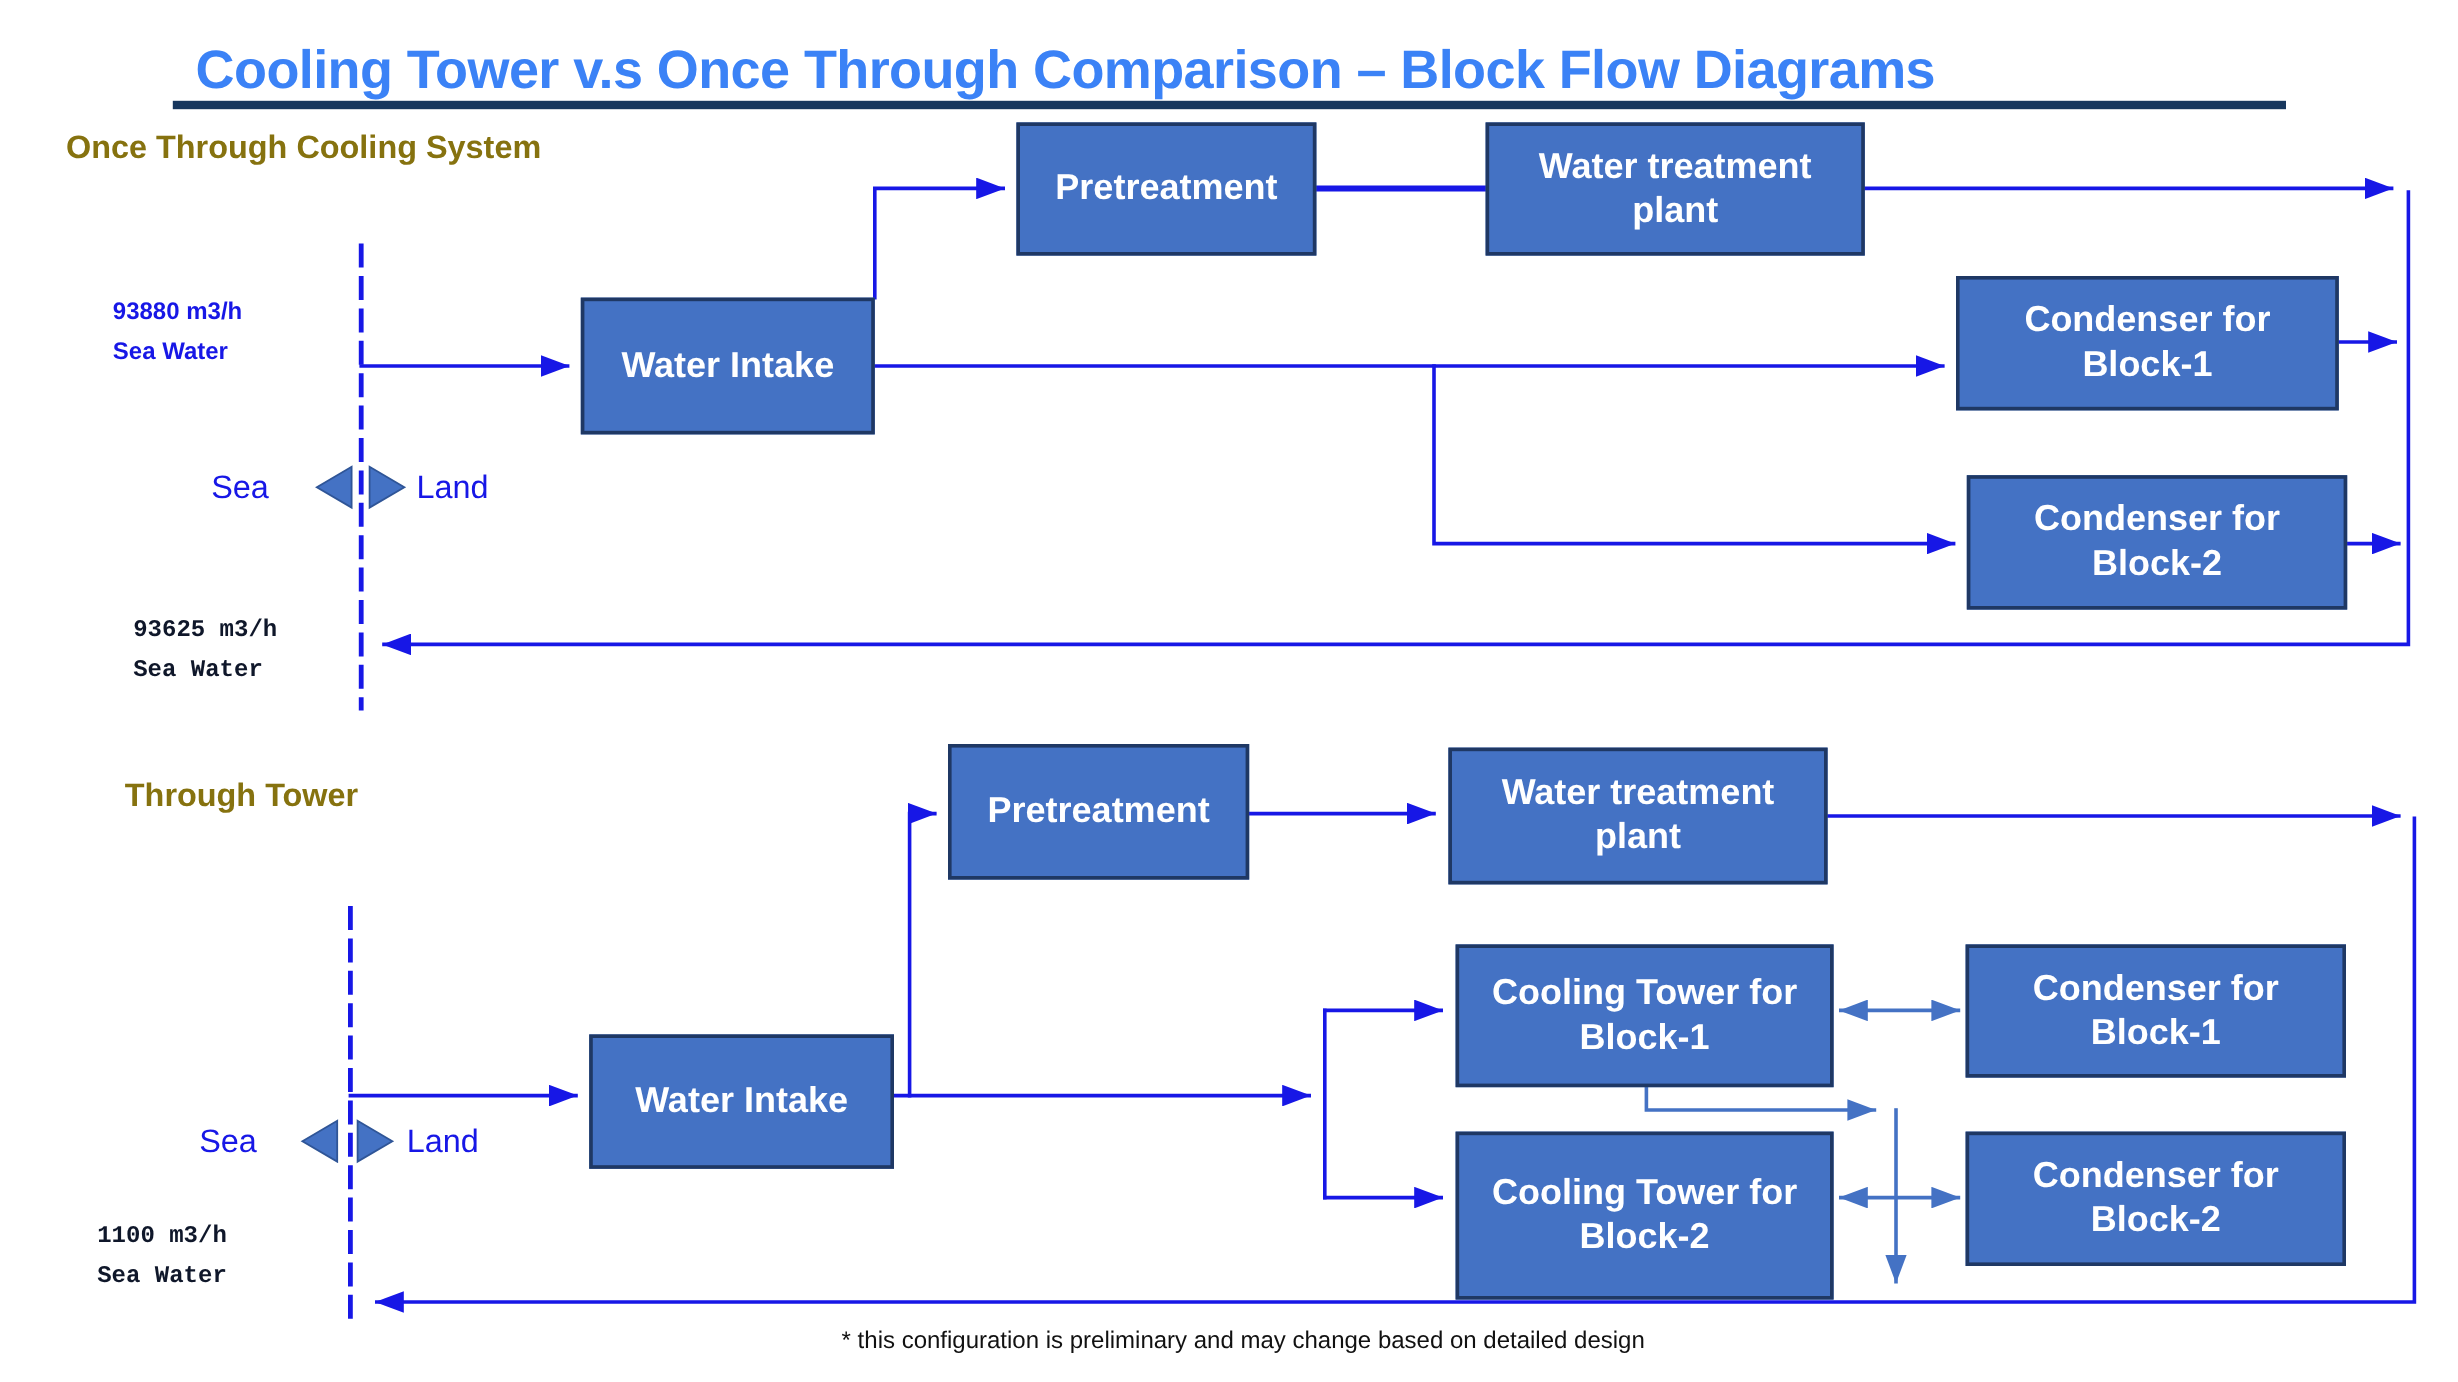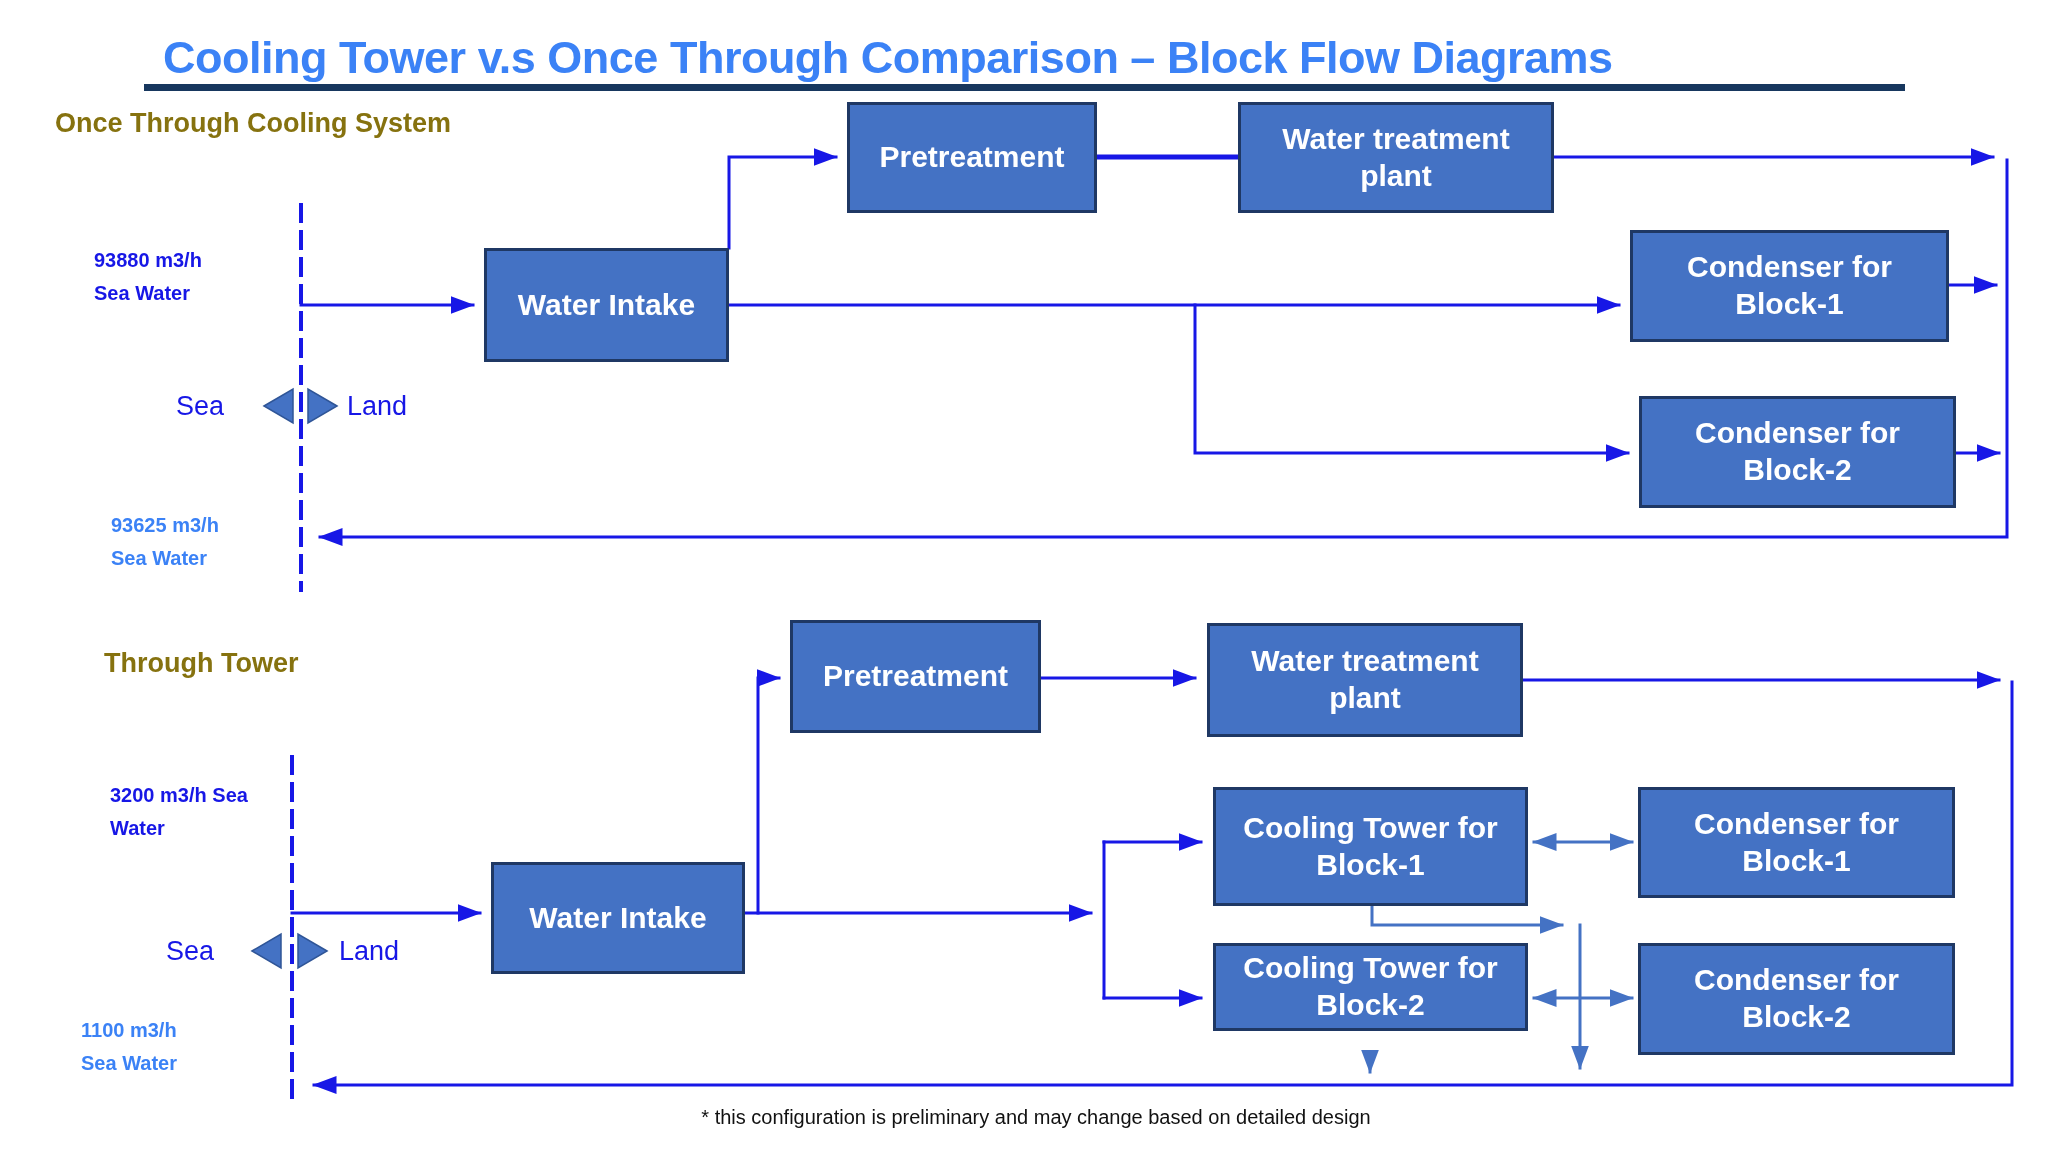--- a/index.html
+++ b/index.html
@@ -8,21 +8,21 @@
   svg.wires{position:absolute;left:0;top:0;z-index:1;}
   .node{position:absolute;z-index:2;background:#4472C4;border:3px solid #1F3864;color:#ffffff;
         display:flex;align-items:center;justify-content:center;text-align:center;
         font-size:30px;font-weight:700;line-height:1.22;box-sizing:border-box;padding:0 12px;}
   .page-title{position:absolute;left:163px;top:32px;z-index:2;color:#3b82f6;
         font-size:45px;font-weight:700;letter-spacing:-0.5px;white-space:nowrap;}
   .title-rule{position:absolute;left:144px;top:84px;width:1761px;height:7px;background:#17375E;z-index:2;}
   .sec-heading{position:absolute;z-index:2;color:#86720F;font-size:27px;font-weight:700;white-space:nowrap;}
   .flow-label{position:absolute;z-index:3;font-size:20px;font-weight:700;line-height:33px;white-space:nowrap;}
   .flow-blue{color:#1717E6;}
-  .flow-red{color:#3b82f6;}
+  .flow-red{color:#0f172a;font-family:Liberation Mono, monospace;}
   .sealand{position:absolute;z-index:3;color:#1717E6;font-size:27px;font-weight:400;white-space:nowrap;}
   .footnote{position:absolute;left:636px;top:1106px;width:800px;z-index:2;text-align:center;
         color:#111111;font-size:20px;font-weight:400;}
 </style>
 </head>
 <body>
 
 <div class="canvas">
 
   <svg class="wires" width="2048" height="1152" viewBox="0 0 2048 1152">
@@ -94,34 +94,30 @@
   <div class="sealand" style="left:347px;top:391px">Land</div>
 
   <div class="node" style="left:484px;top:248px;width:245px;height:114px">Water Intake</div>
   <div class="node" style="left:847px;top:102px;width:250px;height:111px">Pretreatment</div>
   <div class="node" style="left:1238px;top:102px;width:316px;height:111px">Water treatment plant</div>
   <div class="node" style="left:1630px;top:230px;width:319px;height:112px">Condenser for Block-1</div>
   <div class="node" style="left:1639px;top:396px;width:317px;height:112px">Condenser for Block-2</div>
 
   <div class="sec-heading" style="left:104px;top:648px">Through Tower</div>
 
-  <div class="flow-label flow-blue" style="left:110px;top:779px">
-    <div>3200 m3/h Sea</div>
-    <div>Water</div>
-  </div>
   <div class="flow-label flow-red" style="left:81px;top:1014px">
     <div>1100 m3/h</div>
     <div>Sea Water</div>
   </div>
   <div class="sealand" style="left:158px;top:936px;width:56px;text-align:right">Sea</div>
   <div class="sealand" style="left:339px;top:936px">Land</div>
 
   <div class="node" style="left:491px;top:862px;width:254px;height:112px">Water Intake</div>
   <div class="node" style="left:790px;top:620px;width:251px;height:113px">Pretreatment</div>
   <div class="node" style="left:1207px;top:623px;width:316px;height:114px">Water treatment plant</div>
   <div class="node" style="left:1213px;top:787px;width:315px;height:119px">Cooling Tower for Block-1</div>
   <div class="node" style="left:1638px;top:787px;width:317px;height:111px">Condenser for Block-1</div>
-  <div class="node" style="left:1213px;top:943px;width:315px;height:88px">Cooling Tower for Block-2</div>
+  <div class="node" style="left:1213px;top:943px;width:315px;height:140px">Cooling Tower for Block-2</div>
   <div class="node" style="left:1638px;top:943px;width:317px;height:112px">Condenser for Block-2</div>
 
   <div class="footnote">* this configuration is preliminary and may change based on detailed design</div>
 
 </div>
 
 </body></html>

